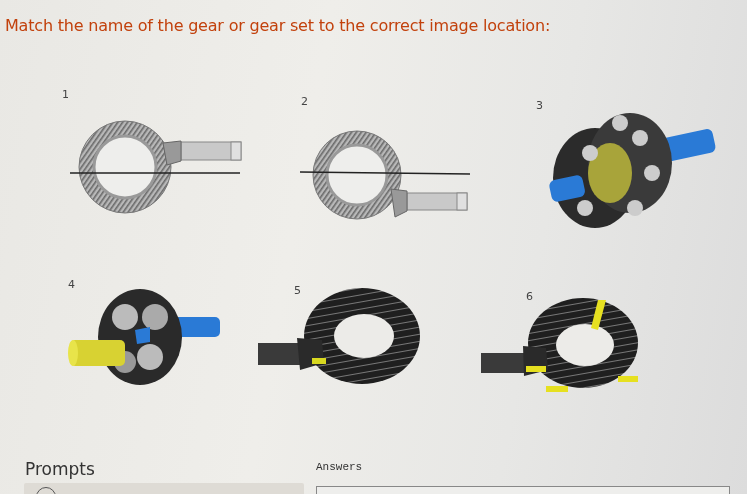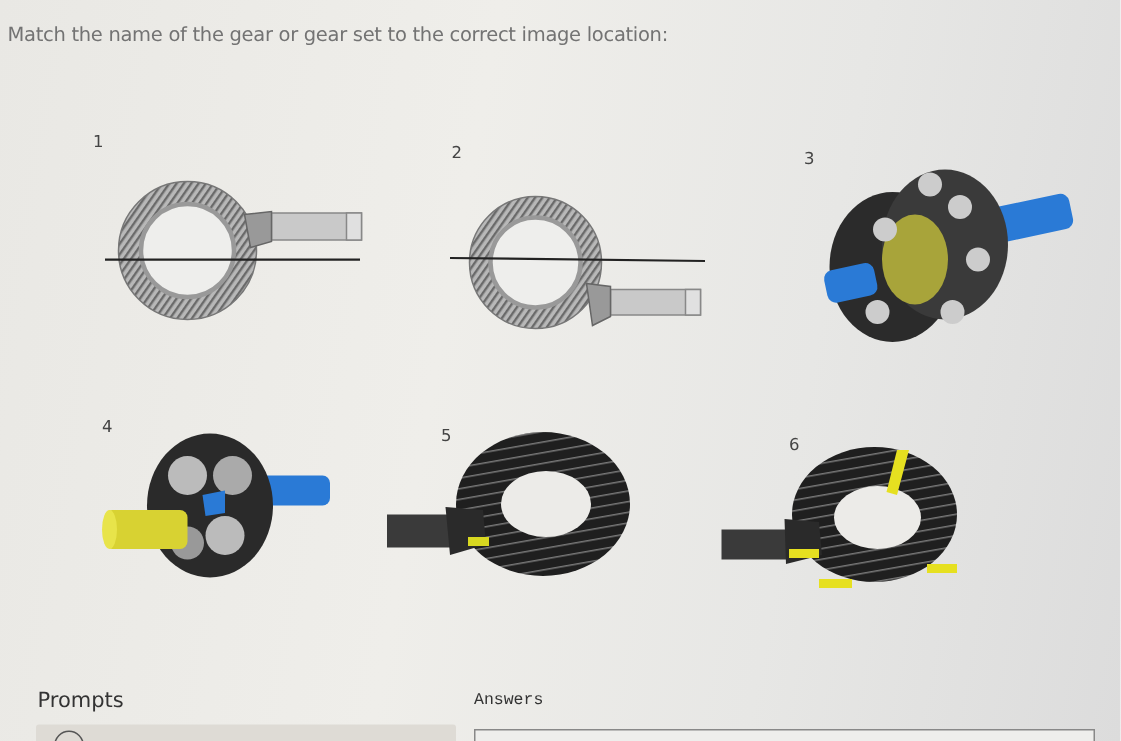--- a/index.html
+++ b/index.html
@@ -5,27 +5,27 @@
   * { box-sizing: border-box; margin: 0; padding: 0; }
   html, body { width: 747px; height: 494px; overflow: hidden; }
   body {
     background: linear-gradient(100deg, #e9e8e4 0%, #efeeea 40%, #e7e7e5 70%, #dcdcdc 100%);
     font-family: "DejaVu Sans", sans-serif;
     color: #2a2a2a;
     position: relative;
   }
   .question {
     position: absolute; left: 5px; top: 16px;
-    font-size: 13px; color: #737373; letter-spacing: -0.2px; text-align: right;
+    font-size: 16px; color: #c2410c; letter-spacing: -0.2px; text-align: right;
   }
   .cell { position: absolute; }
   .num {
     position: absolute; font-size: 11px; color: #444;
   }
-  .label-prompts { position: absolute; left: 25px; top: 459px; font-size: 14px; color: #333; }
+  .label-prompts { position: absolute; left: 25px; top: 459px; font-size: 17px; color: #333; }
   .label-answers { position: absolute; left: 316px; top: 461px; font-size: 11px; color: #333; font-family: Liberation Mono, monospace; }
   .prompt-row {
     position: absolute; left: 24px; top: 483px; width: 280px; height: 14px;
     background: #dedbd5; border-radius: 2px;
   }
   .prompt-radio {
     position: absolute; left: 12px; top: 4px; width: 20px; height: 20px;
     border: 1.5px solid #555; border-radius: 50%;
   }
   .answer-box {

